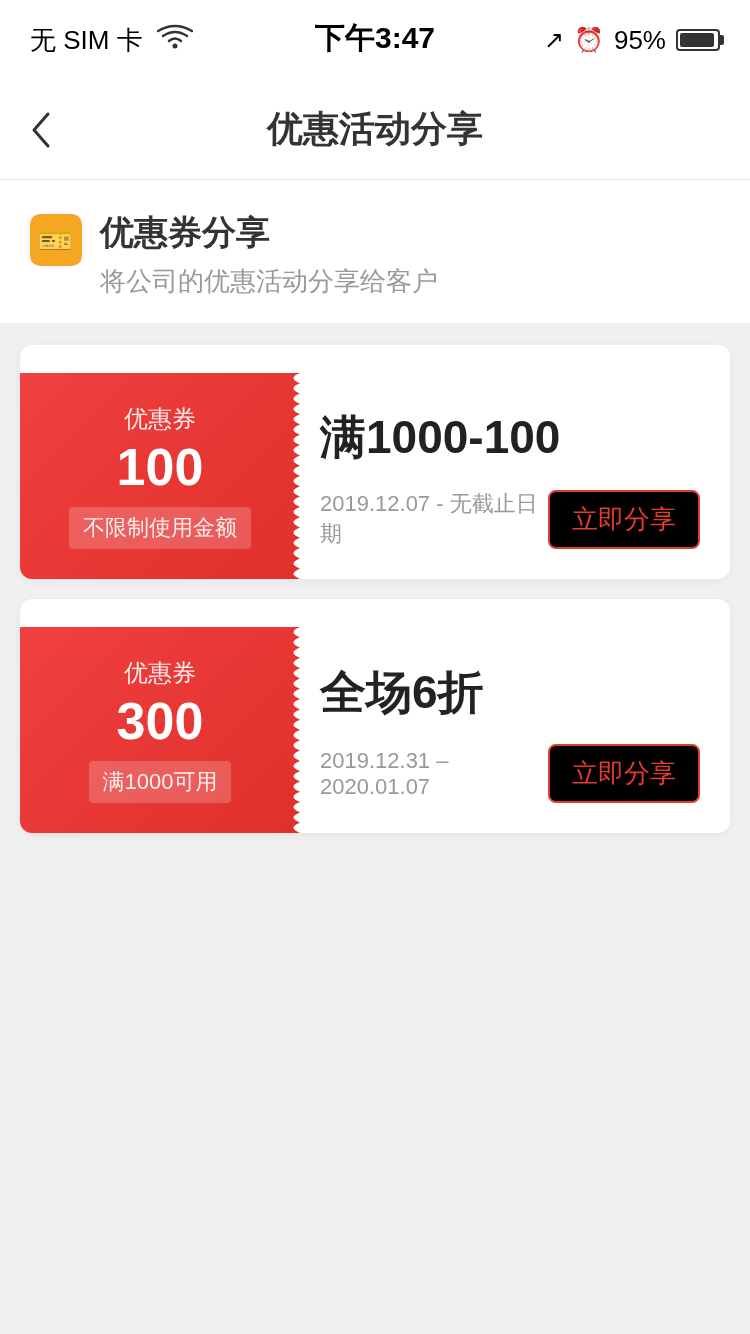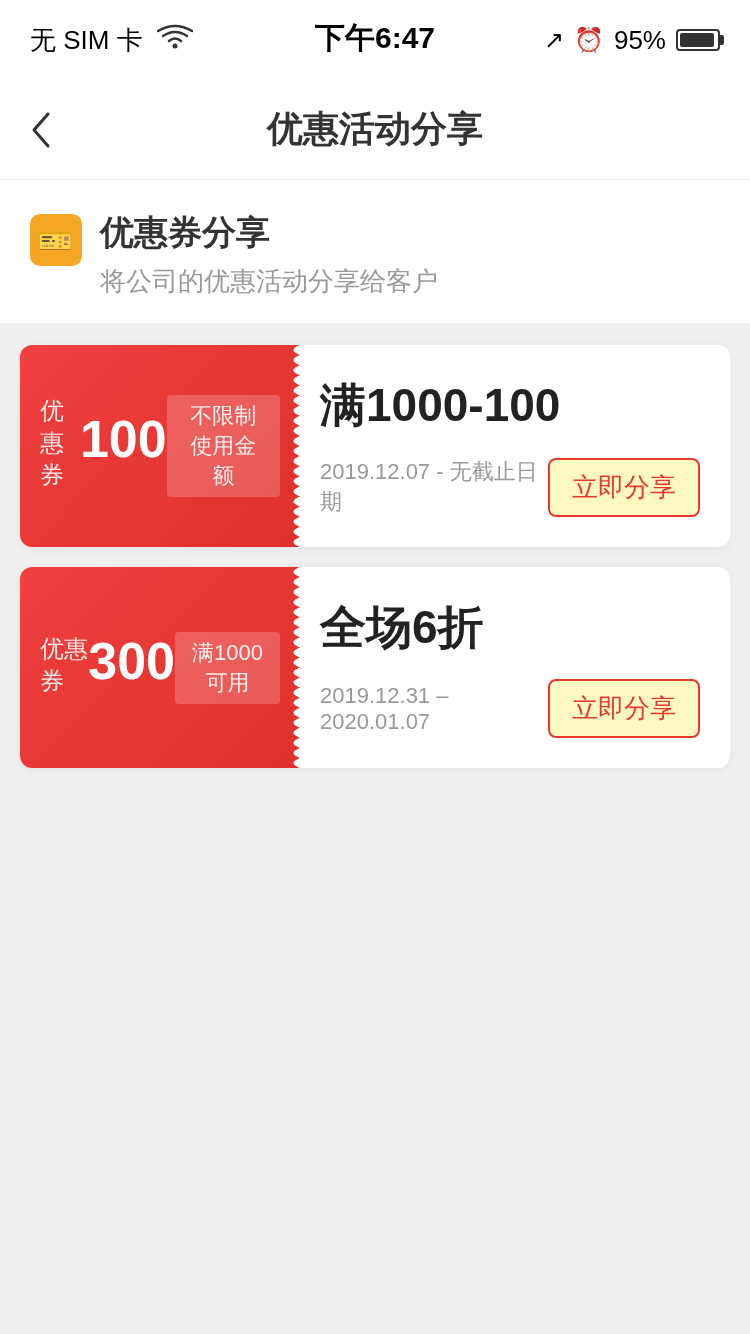--- a/index.html
+++ b/index.html
@@ -149,24 +149,26 @@
       align-items: stretch;
       box-shadow: 0 2px 8px rgba(0,0,0,0.06);
     }
 
     
     .coupon-left {
       background: #e8392e;
       width: 280px;
       flex-shrink: 0;
       display: flex;
+      flex-direction: column;
       align-items: center;
       justify-content: center;
       padding: 30px 20px;
       position: relative;
+      margin-top: 28px;
     }
 
     
     .coupon-left::after {
       content: '';
       position: absolute;
       right: -1px;
       top: 0;
       bottom: 0;
       width: 20px;
@@ -226,21 +228,21 @@
       font-size: 22px;
       color: #999;
       flex: 1;
     }
     .share-btn {
       border: 2px solid #e8392e;
       border-radius: 8px;
       padding: 10px 22px;
       font-size: 26px;
       color: #e8392e;
-      background: #fef9c3;
+      background: #000000;
       cursor: pointer;
       white-space: nowrap;
       flex-shrink: 0;
     }
 
     
     .bottom-fill {
       background: #f0f0f0;
       flex: 1;
       min-height: 560px;
@@ -255,21 +257,21 @@
     <span>
       <svg viewBox="0 0 36 26" width="36" height="26" fill="none">
         <path d="M18 22 L18 22" stroke="#333" stroke-width="3" stroke-linecap="round"></path>
         <path d="M12 17 Q18 12 24 17" stroke="#333" stroke-width="2.5" fill="none" stroke-linecap="round"></path>
         <path d="M6 12 Q18 4 30 12" stroke="#333" stroke-width="2.5" fill="none" stroke-linecap="round"></path>
         <path d="M1 7 Q18 -3 35 7" stroke="#333" stroke-width="2.5" fill="none" stroke-linecap="round"></path>
         <circle cx="18" cy="22" r="2.5" fill="#333"></circle>
       </svg>
     </span>
   </div>
-  <div class="status-center">下午6:47</div>
+  <div class="status-center">下午3:47</div>
   <div class="status-right">
     <span style="font-size:24px;">↗</span>
     <span style="font-size:24px;">⏰</span>
     <span>95%</span>
     <div class="battery-icon">
       <div class="battery-fill"></div>
     </div>
   </div>
 </div>
 

